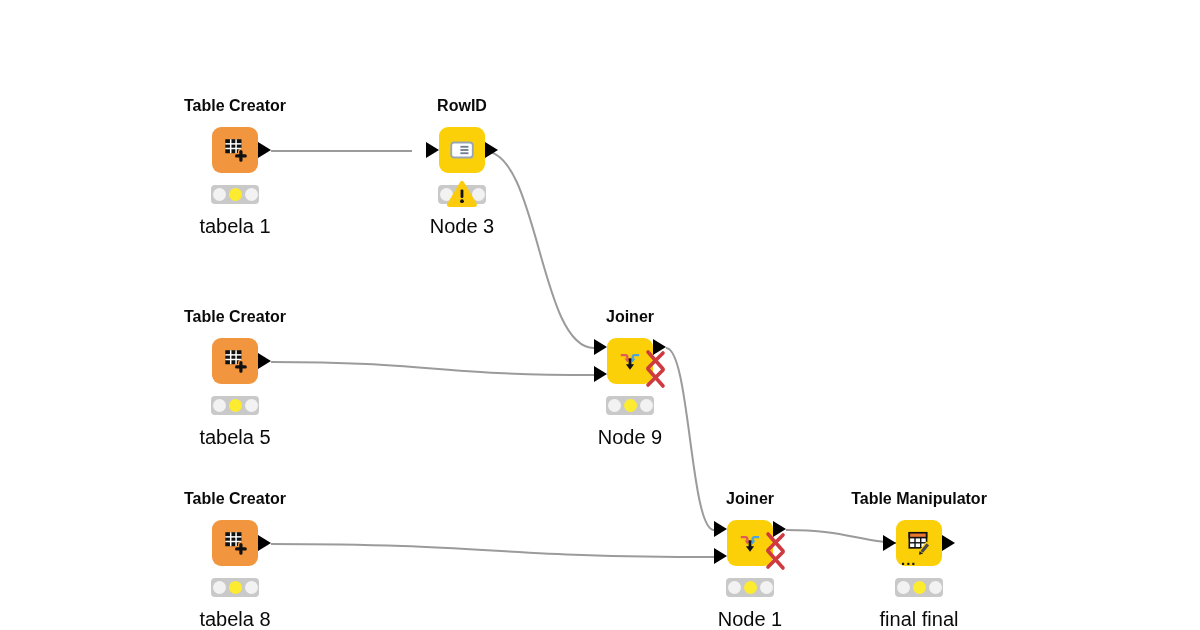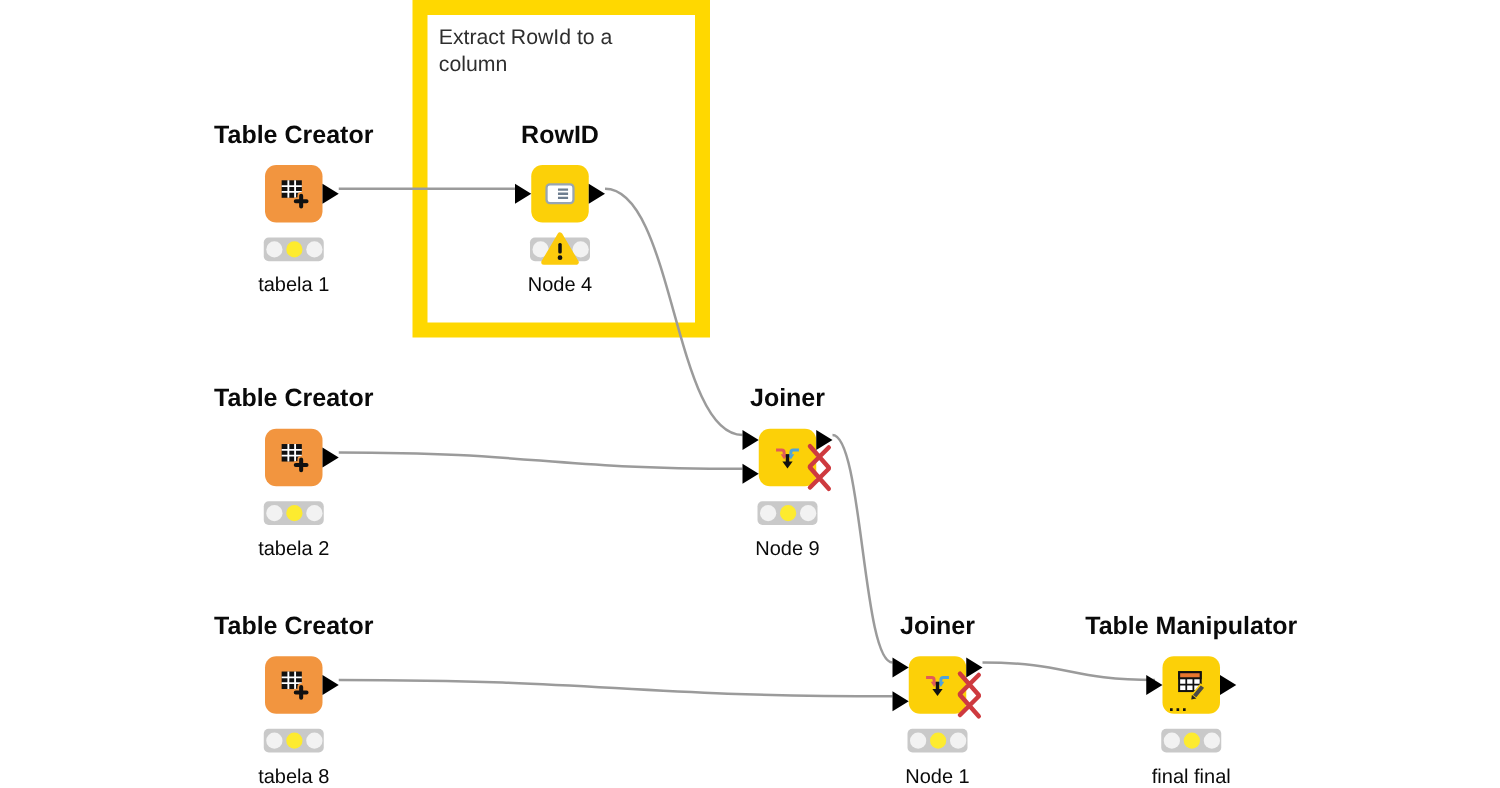--- a/index.html
+++ b/index.html
@@ -9,21 +9,21 @@
   
   .annotation{position:absolute;left:330px;top:0;width:238px;height:270px;
     box-sizing:border-box;border:12px solid #FFD800;background:#fff;z-index:1;}
   .annotation-text{padding:7px 9px;font-size:17px;line-height:1.32;color:#2e2e2e;}
 
   
   #wires{position:absolute;left:0;top:0;z-index:2;}
 
   
   .node{position:absolute;width:140px;display:flex;flex-direction:column;align-items:center;z-index:3;}
-  .node-title{font-weight:700;font-size:20px;color:#0a0a0a;margin-bottom:12px;white-space:nowrap;}
+  .node-title{font-weight:700;font-size:16px;color:#0a0a0a;margin-bottom:12px;white-space:nowrap;}
   .node-body{position:relative;width:46px;height:46px;}
   .square{width:46px;height:46px;border-radius:9px;display:flex;align-items:center;justify-content:center;position:relative;}
   .sq-orange{background:#F2953F;}
   .sq-yellow{background:#FCD008;}
   .port{position:absolute;width:0;height:0;border-top:8px solid transparent;border-bottom:8px solid transparent;border-left:13px solid #000;}
   .port.in{left:-13px;}
   .port.out{right:-13px;}
   .p-single{top:15px;}
   .p-top{top:1px;}
   .p-bot{top:28px;}
@@ -32,30 +32,27 @@
   .xmark.x2{top:28px;}
   .dots{position:absolute;left:5px;bottom:1px;font-weight:700;font-size:15px;letter-spacing:1px;color:#111;line-height:10px;}
 
   
   .light{position:relative;margin-top:12px;width:48px;height:19px;background:#C9C9C9;border-radius:4px;
     display:flex;align-items:center;justify-content:center;gap:3px;}
   .bulb{width:13px;height:13px;border-radius:50%;background:#F2F2F2;}
   .bulb.on{background:#FDEB2F;}
   .warn{position:absolute;left:50%;top:50%;transform:translate(-50%,-54%);}
 
-  .node-label{margin-top:11px;font-size:16px;color:#0a0a0a;white-space:nowrap;}
+  .node-label{margin-top:11px;font-size:20px;color:#0a0a0a;white-space:nowrap;}
 </style>
 </head>
 <body>
 
 <div id="canvas">
 
-  <div class="annotation">
-    <div class="annotation-text">Extract RowId to a column</div>
-  </div>
 
   <svg id="wires" width="1200" height="630">
     <g fill="none" stroke="#9B9B9B" stroke-width="2">
       <path d="M271,151 L412,151"></path>
       <path d="M484,151 C539,151 539,348 594,348"></path>
       <path d="M271,362 C432,362 432,375 594,375"></path>
       <path d="M666,348 C690,348 690,530 714,530"></path>
       <path d="M271,544 C492,544 492,557 714,557"></path>
       <path d="M786,530 C855,530 855,544 924,544"></path>
     </g>
@@ -84,21 +81,21 @@
       <div class="port out p-single"></div>
     </div>
     <div class="light">
       <div class="bulb"></div>
       <div class="bulb on"></div>
       <div class="bulb"></div>
     </div>
     <div class="node-label">tabela 1</div>
   </div>
 
-  <div class="node" style="left:378px;top:97px">
+  <div class="node" style="left:392px;top:97px">
     <div class="node-title">RowID</div>
     <div class="node-body">
       <div class="square sq-yellow">
         <svg width="28" height="28" viewBox="0 0 26 26">
           <rect x="3" y="6" width="20" height="14" rx="2.5" fill="#fff" stroke="#97A5B4" stroke-width="1.7"></rect>
           <g stroke="#6E7E90" stroke-width="1.7">
             <line x1="11.5" y1="10" x2="19" y2="10"></line>
             <line x1="11.5" y1="13" x2="19" y2="13"></line>
             <line x1="11.5" y1="16" x2="19" y2="16"></line>
           </g>
@@ -110,21 +107,21 @@
     <div class="light">
       <div class="bulb"></div>
       <div class="bulb"></div>
       <div class="bulb"></div>
       <svg class="warn" width="31" height="28" viewBox="0 0 31 28">
         <path d="M15.5,3 L28.5,25 H2.5 Z" fill="#FCCB0D" stroke="#FCCB0D" stroke-width="4" stroke-linejoin="round"></path>
         <rect x="14.1" y="9.5" width="2.8" height="8.5" rx="1.2" fill="#111"></rect>
         <circle cx="15.5" cy="21.3" r="1.9" fill="#111"></circle>
       </svg>
     </div>
-    <div class="node-label">Node 4</div>
+    <div class="node-label">Node 3</div>
   </div>
 
   <div class="node" style="left:165px;top:308px">
     <div class="node-title">Table Creator</div>
     <div class="node-body">
       <div class="square sq-orange">
         <svg width="28" height="28" viewBox="0 0 26 26">
           <rect x="4" y="3" width="15" height="13" fill="#111"></rect>
           <g stroke="#fff" stroke-width="1.4">
             <line x1="9" y1="3" x2="9" y2="16"></line>
@@ -140,21 +137,21 @@
             </g>
         </svg>
       </div>
       <div class="port out p-single"></div>
     </div>
     <div class="light">
       <div class="bulb"></div>
       <div class="bulb on"></div>
       <div class="bulb"></div>
     </div>
-    <div class="node-label">tabela 2</div>
+    <div class="node-label">tabela 5</div>
   </div>
 
   <div class="node" style="left:560px;top:308px">
     <div class="node-title">Joiner</div>
     <div class="node-body">
       <div class="square sq-yellow">
         <svg width="28" height="28" viewBox="0 0 26 26">
           <path d="M4.5,7.5 h4.2 q1.8,0 1.8,1.9 v1.4" fill="none" stroke="#E15A5A" stroke-width="2.2"></path>
           <polygon points="8,10.6 13,10.6 10.5,14.4" fill="#E15A5A"></polygon>
           <path d="M21.5,7.5 h-4.2 q-1.8,0 -1.8,1.9 v1.4" fill="none" stroke="#4FA3DC" stroke-width="2.2"></path>
@@ -235,21 +232,21 @@
       </svg>
     </div>
     <div class="light">
       <div class="bulb"></div>
       <div class="bulb on"></div>
       <div class="bulb"></div>
     </div>
     <div class="node-label">Node 1</div>
   </div>
 
-  <div class="node" style="left:883px;top:490px">
+  <div class="node" style="left:849px;top:490px">
     <div class="node-title">Table Manipulator</div>
     <div class="node-body">
       <div class="square sq-yellow">
         <svg width="28" height="28" viewBox="0 0 26 26">
           <rect x="4" y="3.5" width="16" height="14" fill="#fff" stroke="#111" stroke-width="1.5"></rect>
           <rect x="4" y="3.5" width="16" height="4.5" fill="#E8762D" stroke="#111" stroke-width="1.5"></rect>
           <g stroke="#111" stroke-width="1.3">
             <line x1="9.3" y1="8" x2="9.3" y2="17.5"></line>
             <line x1="14.6" y1="8" x2="14.6" y2="17.5"></line>
             <line x1="4" y1="12.8" x2="20" y2="12.8"></line>

